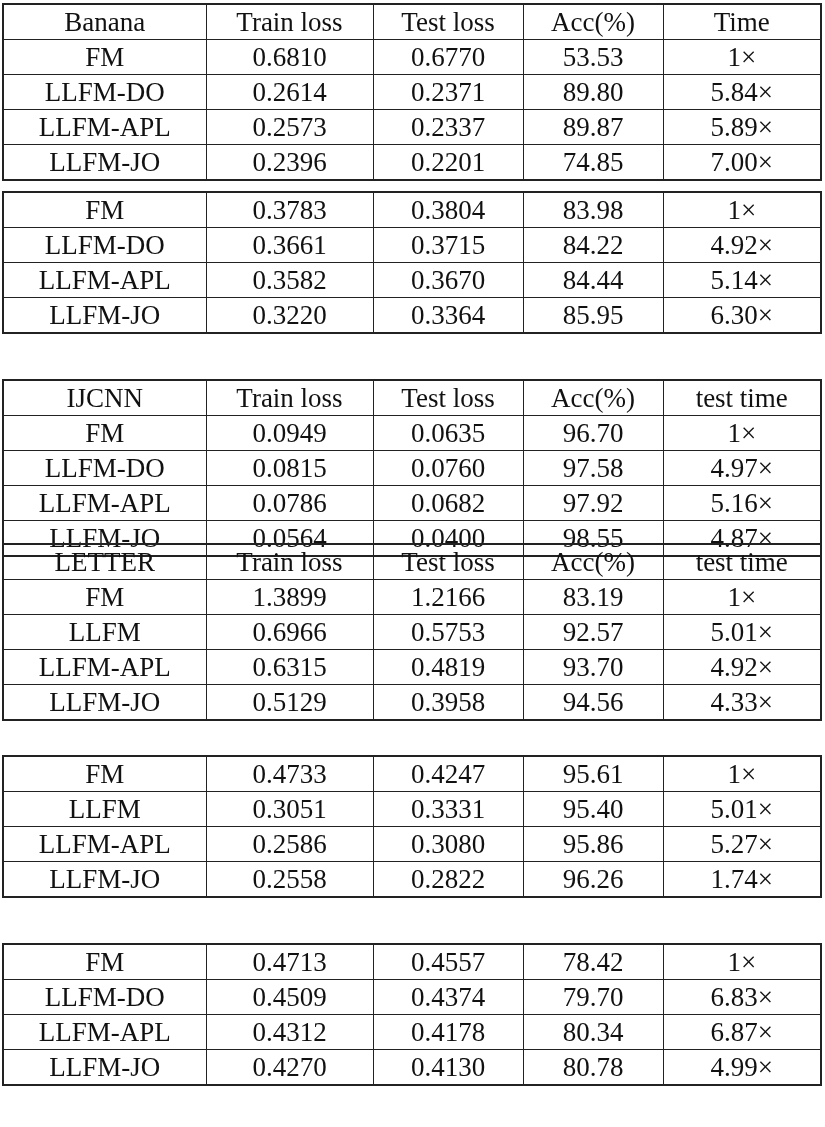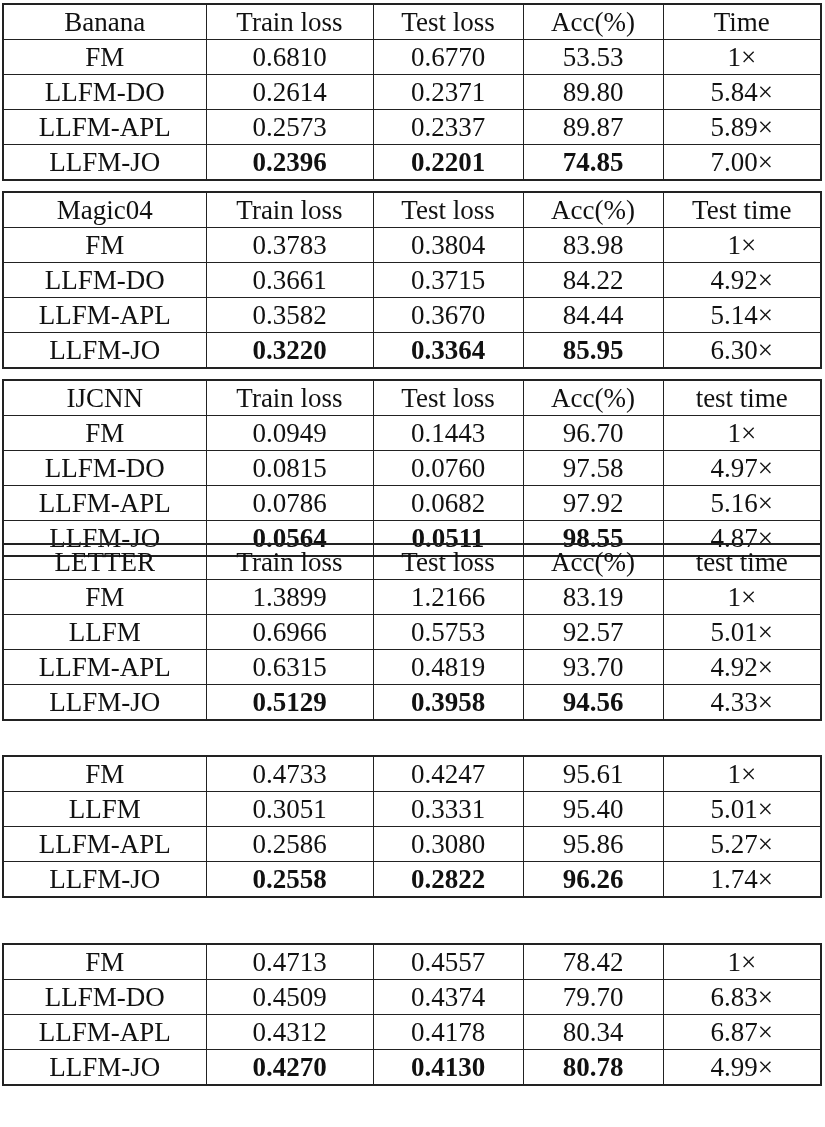--- a/index.html
+++ b/index.html
@@ -26,21 +26,21 @@
     line-height: 34px;
     white-space: nowrap;
   }
   table.block tr.head td { height: 33px; }
   col.c0 { width: 203px; }
   col.c1 { width: 167px; }
   col.c2 { width: 150px; }
   col.c3 { width: 140px; }
   col.c4 { width: 158px; }
   td.method { font-weight: normal; }
-  td.bold { font-weight: bold; }
+  td.bold { font-weight: normal; }
 </style>
 </head>
 <body>
 
 <div id="tables">
 
   <table class="block" style="top:3px">
     <colgroup>
         <col class="c0">
         <col class="c1">
@@ -89,27 +89,20 @@
 
   <table class="block" style="top:191px">
     <colgroup>
         <col class="c0">
         <col class="c1">
         <col class="c2">
         <col class="c3">
         <col class="c4">
       </colgroup>
     <tbody>
-        <tr class="head">
-      <td>Magic04</td>
-      <td>Train loss</td>
-      <td>Test loss</td>
-      <td>Acc(%)</td>
-      <td>Test time</td>
-    </tr>
     <tr>
       <td class="method">FM</td>
       <td>0.3783</td>
       <td>0.3804</td>
       <td>83.98</td>
       <td>1×</td>
     </tr>
     <tr>
       <td class="method">LLFM-DO</td>
       <td>0.3661</td>
@@ -146,42 +139,42 @@
         <tr class="head">
       <td>IJCNN</td>
       <td>Train loss</td>
       <td>Test loss</td>
       <td>Acc(%)</td>
       <td>test time</td>
     </tr>
     <tr>
       <td class="method">FM</td>
       <td>0.0949</td>
-      <td>0.1443</td>
+      <td>0.0635</td>
       <td>96.70</td>
       <td>1×</td>
     </tr>
     <tr>
       <td class="method">LLFM-DO</td>
       <td>0.0815</td>
       <td>0.0760</td>
       <td>97.58</td>
       <td>4.97×</td>
     </tr>
     <tr>
       <td class="method">LLFM-APL</td>
       <td>0.0786</td>
       <td>0.0682</td>
       <td>97.92</td>
       <td>5.16×</td>
     </tr>
     <tr>
       <td class="method">LLFM-JO</td>
       <td class="bold">0.0564</td>
-      <td class="bold">0.0511</td>
+      <td class="bold">0.0400</td>
       <td class="bold">98.55</td>
       <td>4.87×</td>
     </tr>
   </tbody>
     </table>
 
   <table class="block" style="top:543px">
     <colgroup>
         <col class="c0">
         <col class="c1">

